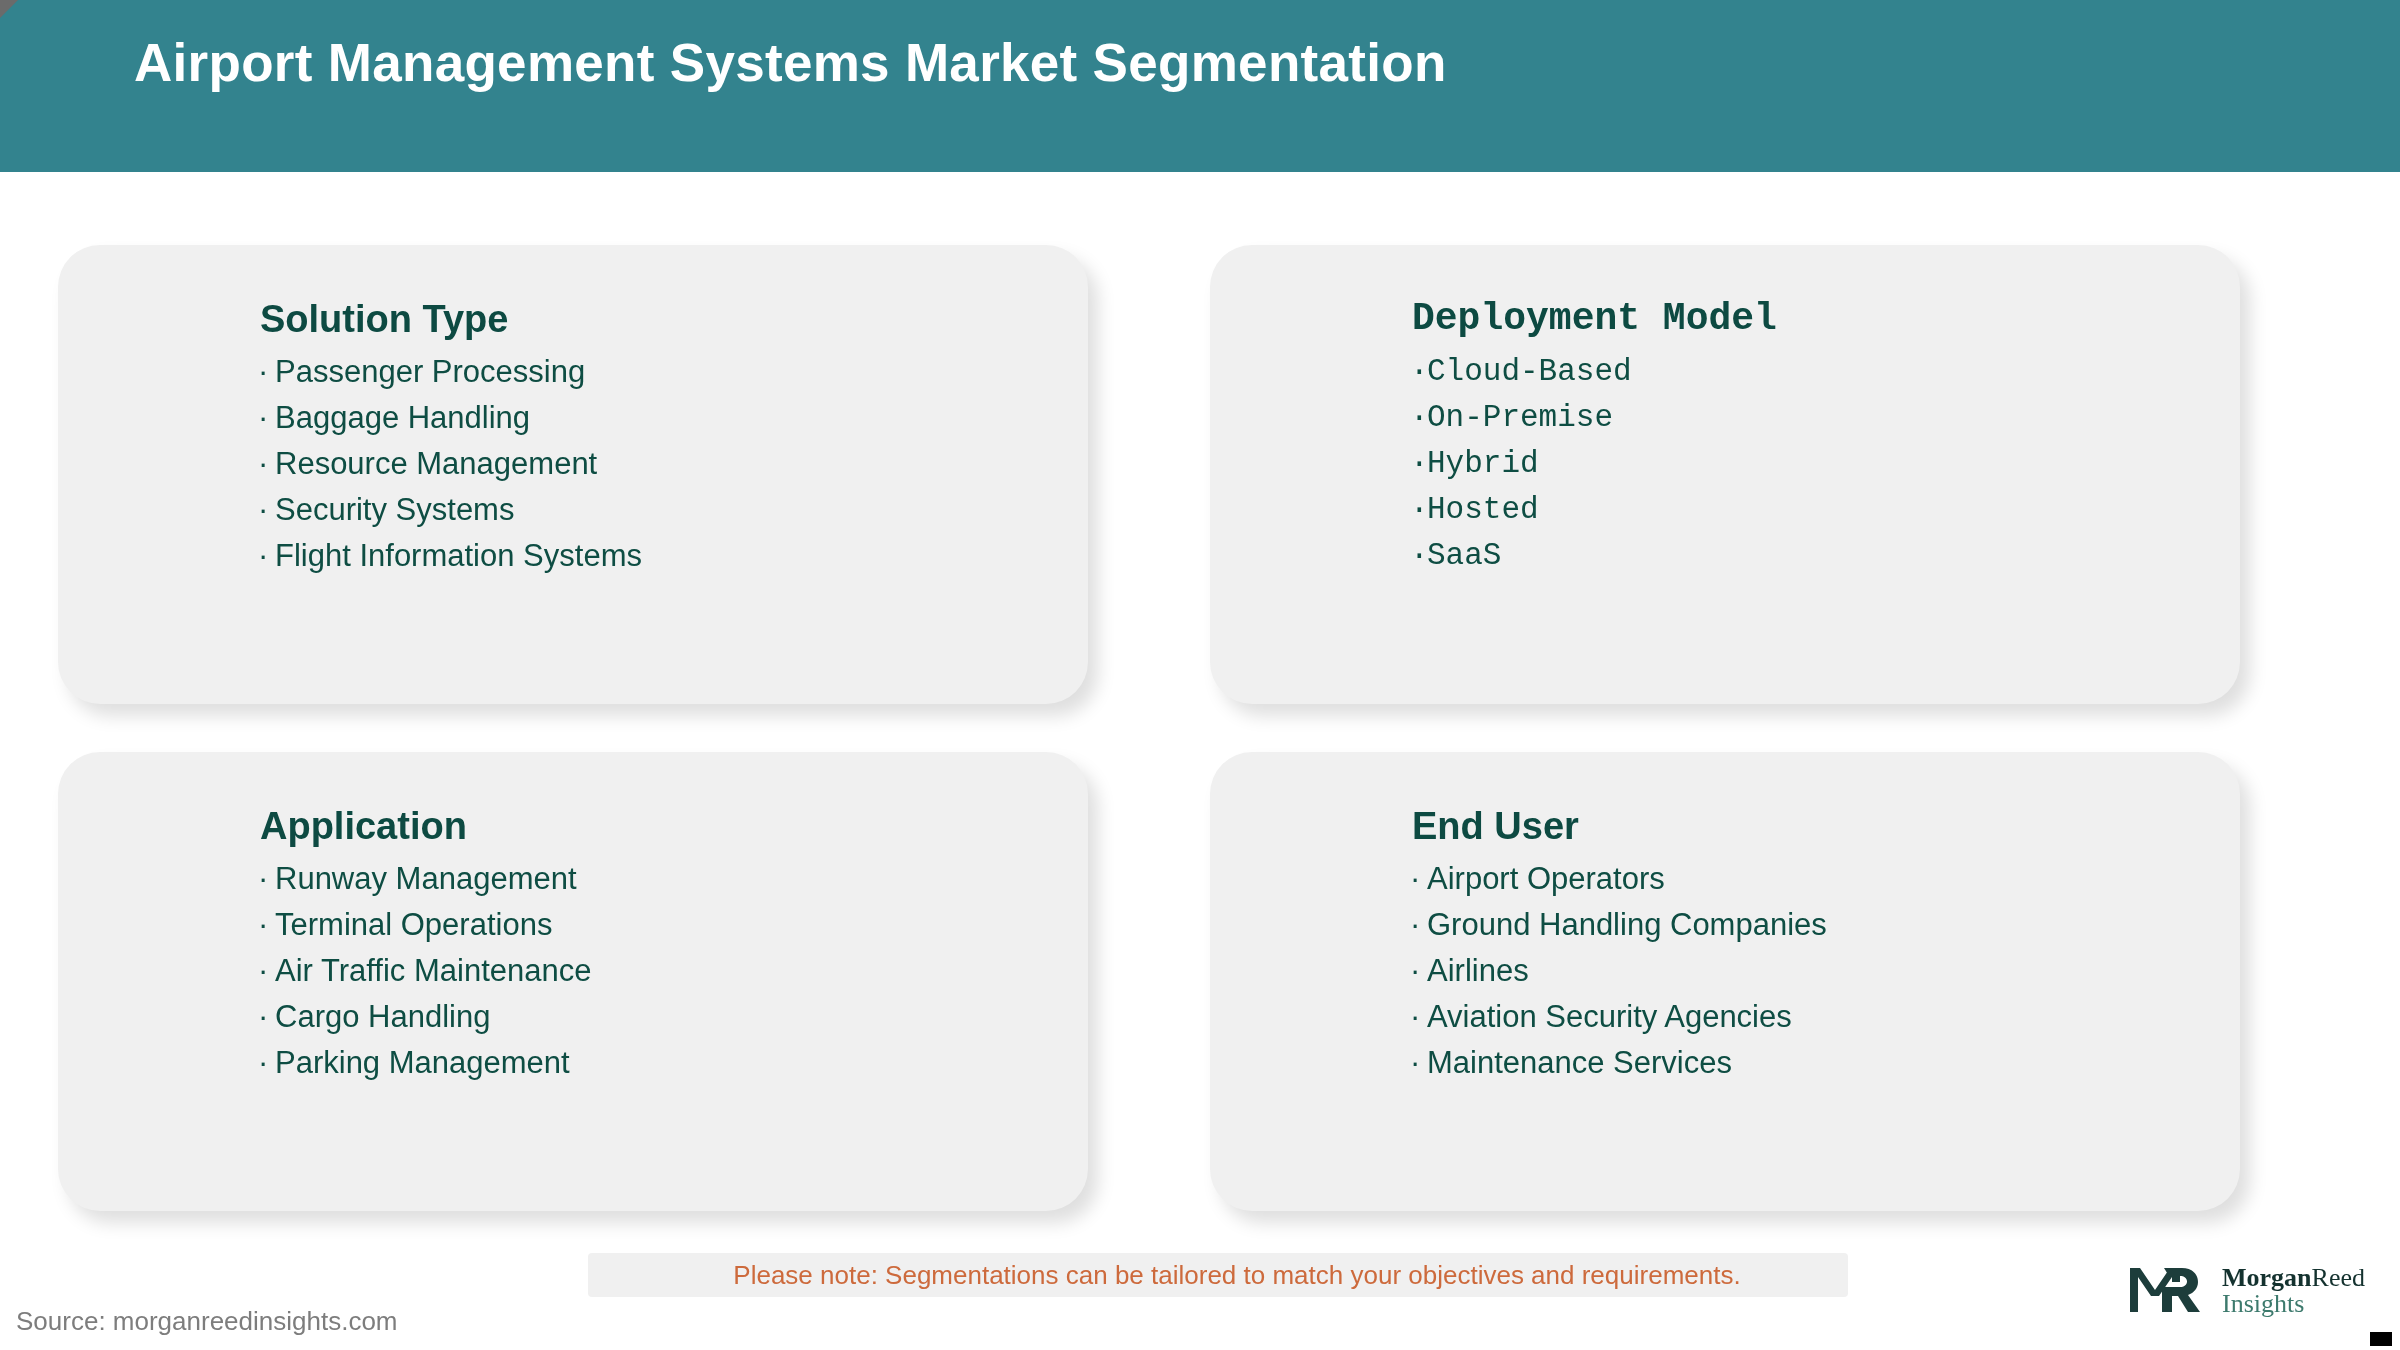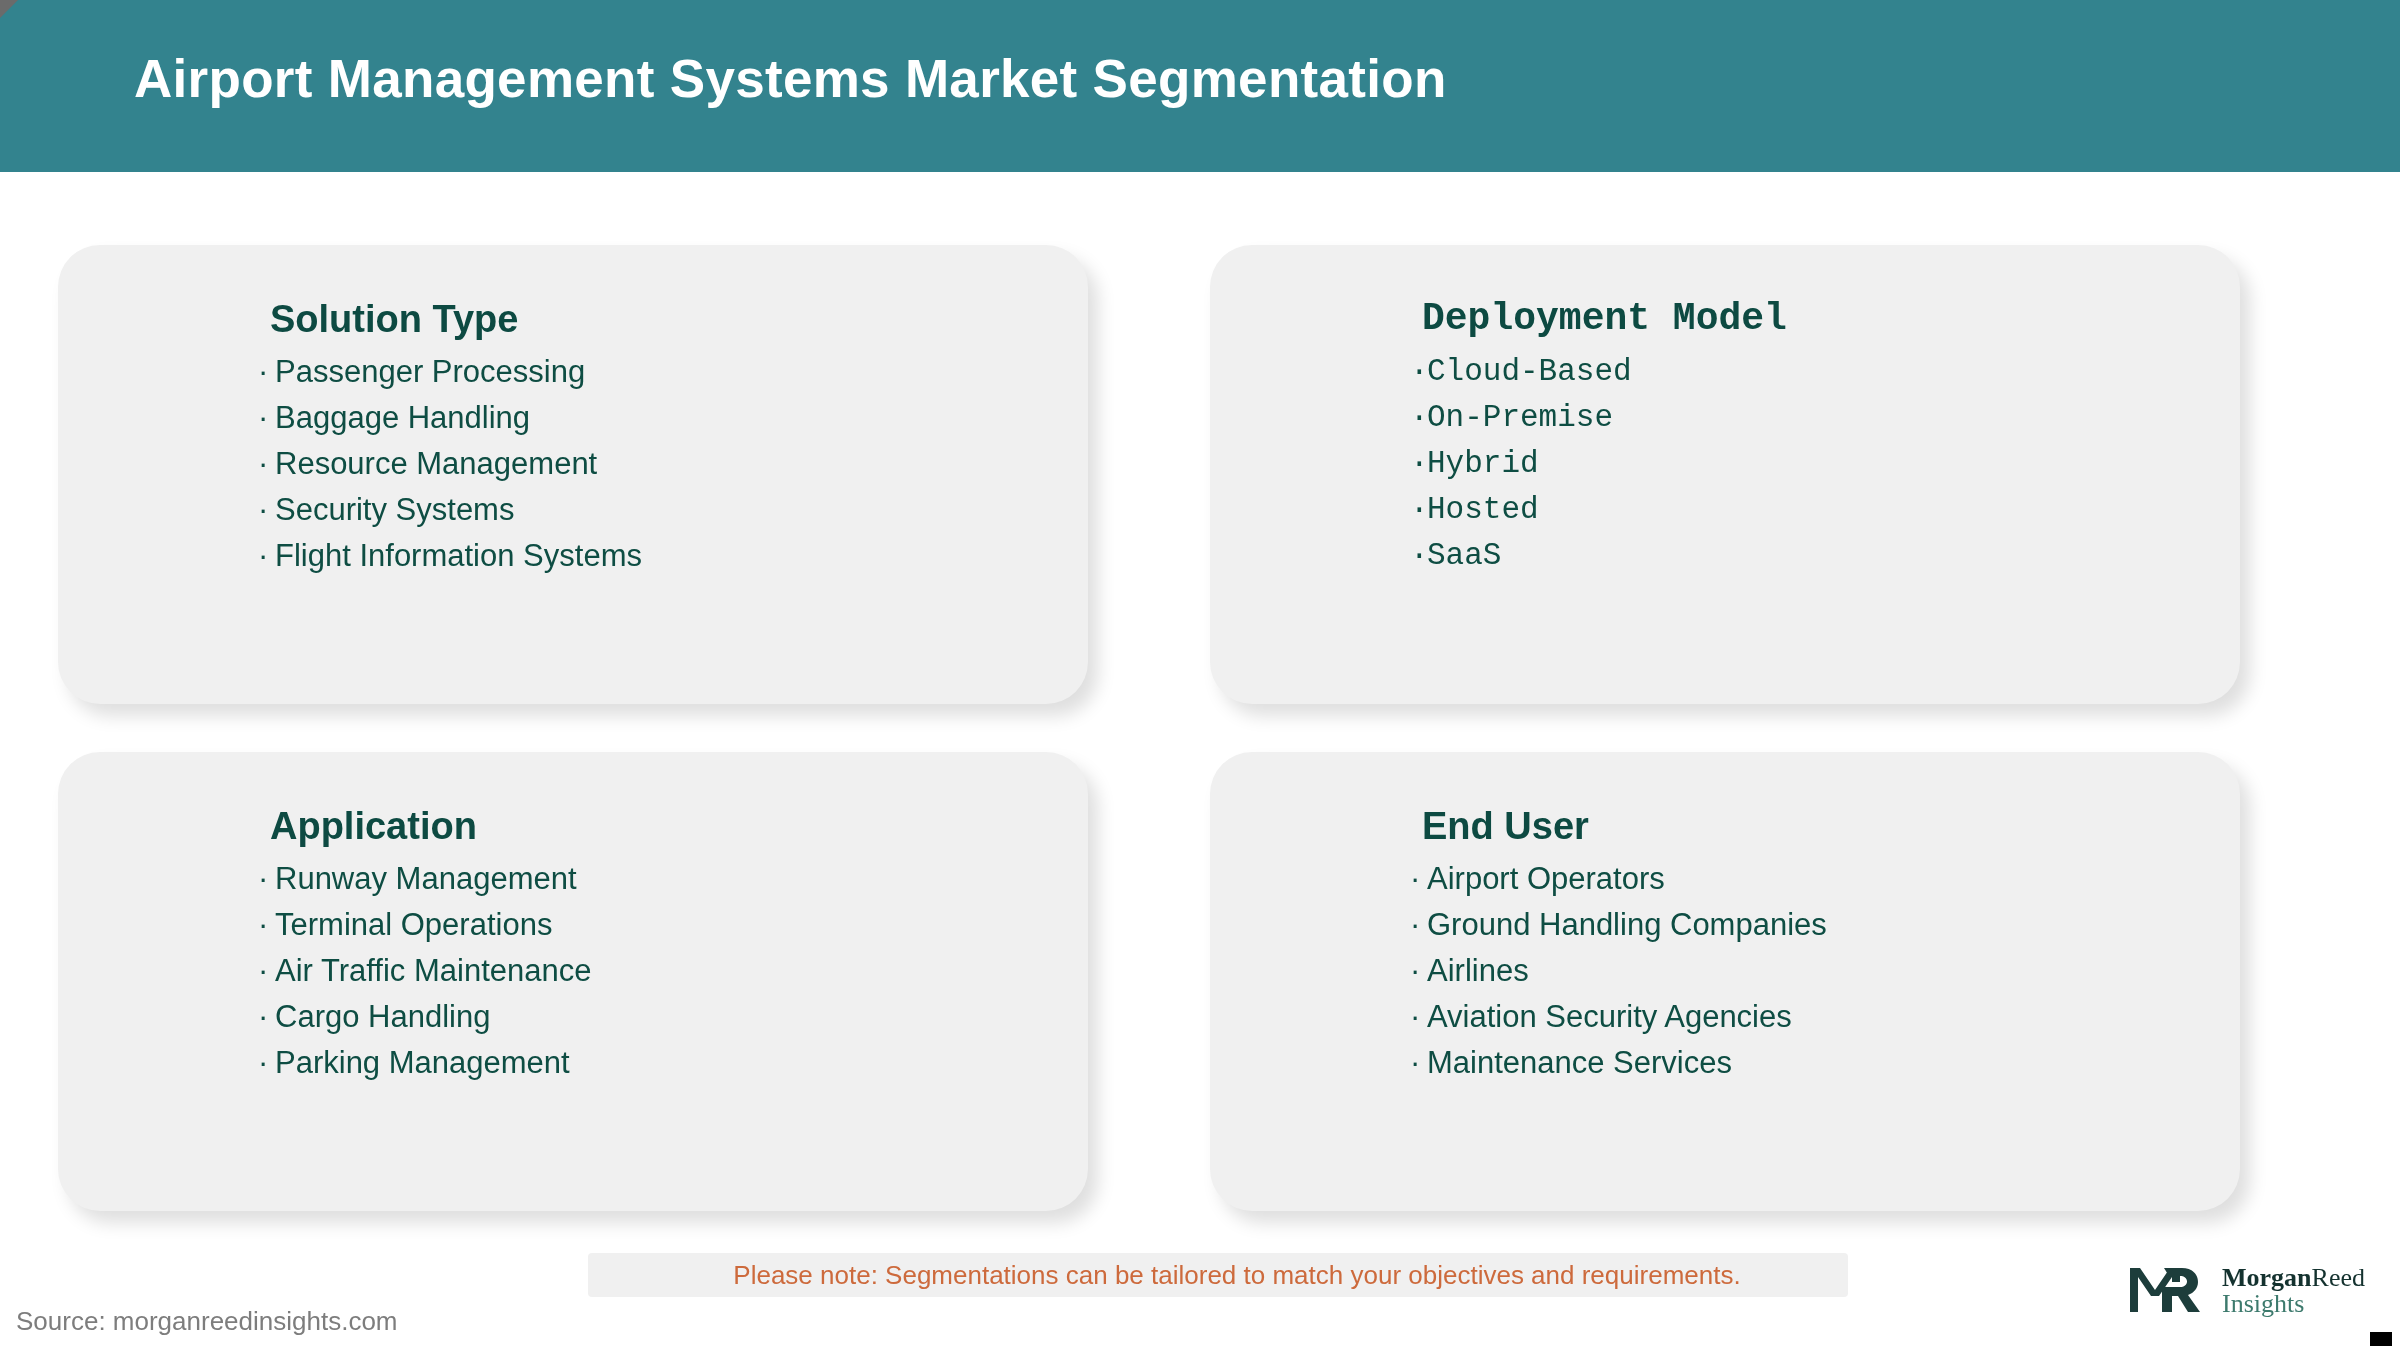--- a/index.html
+++ b/index.html
@@ -38,21 +38,21 @@
     position: absolute;
     left: 0; top: 0;
     width: 2400px;
     height: 172px;
     background: #33838e;
     z-index: 10;
   }
   .header-title {
     position: absolute;
     left: 134px;
-    top: 48px;
+    top: 32px;
     font-size: 53px;
     font-weight: bold;
     color: #ffffff;
     letter-spacing: 0.3px;
     white-space: nowrap;
   }
 
   
   .cards {
     position: absolute;
@@ -76,21 +76,21 @@
     position: absolute;
     left: 200px;
     top: 55px;
     right: 40px;
   }
   .card-title {
     font-size: 38px;
     font-weight: bold;
     color: #0d4a42;
     line-height: 1.0;
-    margin: 0 0 18px 12px;
+    margin: 0 0 18px 2px;
     white-space: nowrap;
   }
   .card-list {
     list-style: none;
     margin: 0;
     padding: 0;
   }
   .card-list li {
     font-size: 31px;
     color: #0e4d43;

